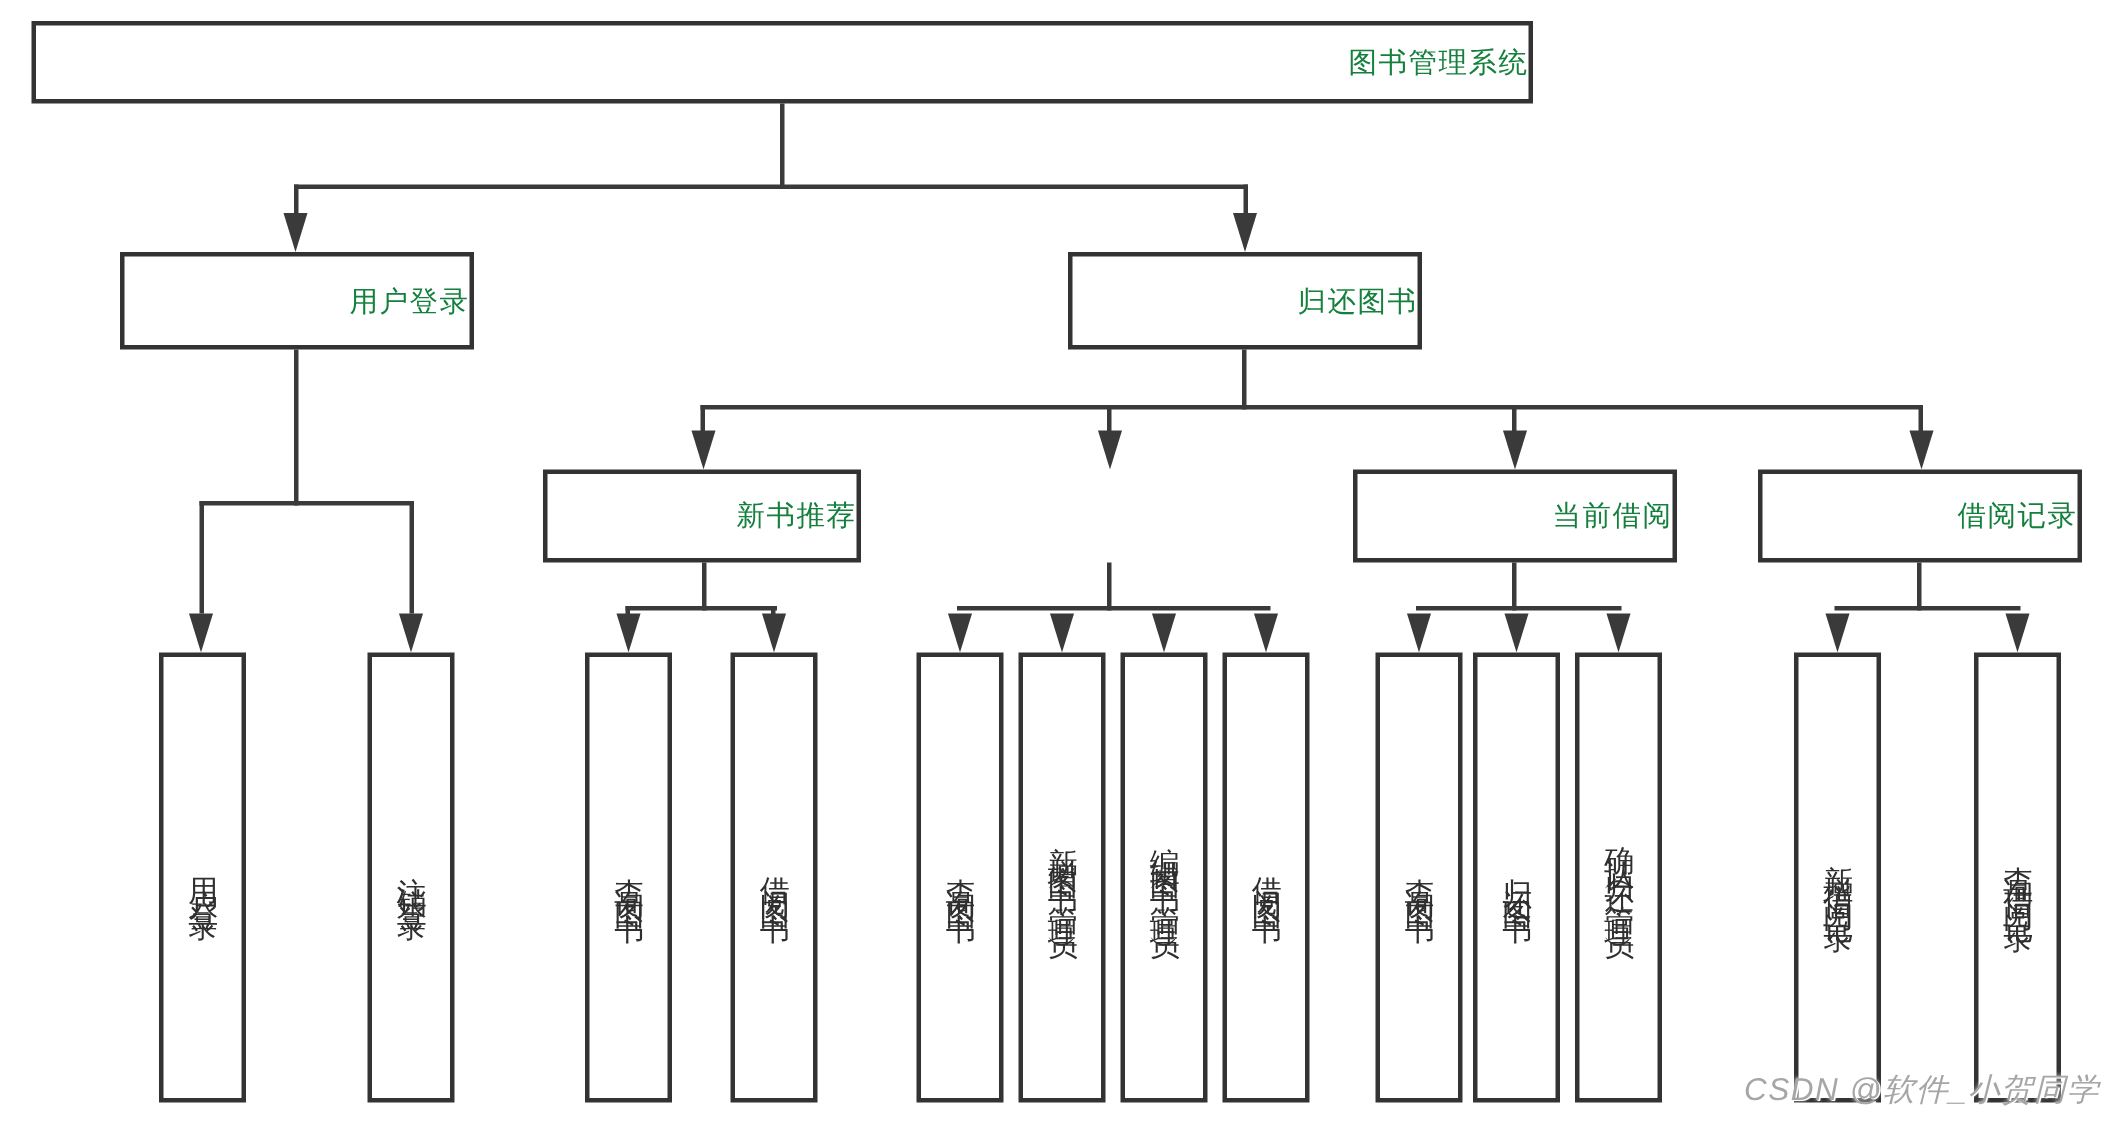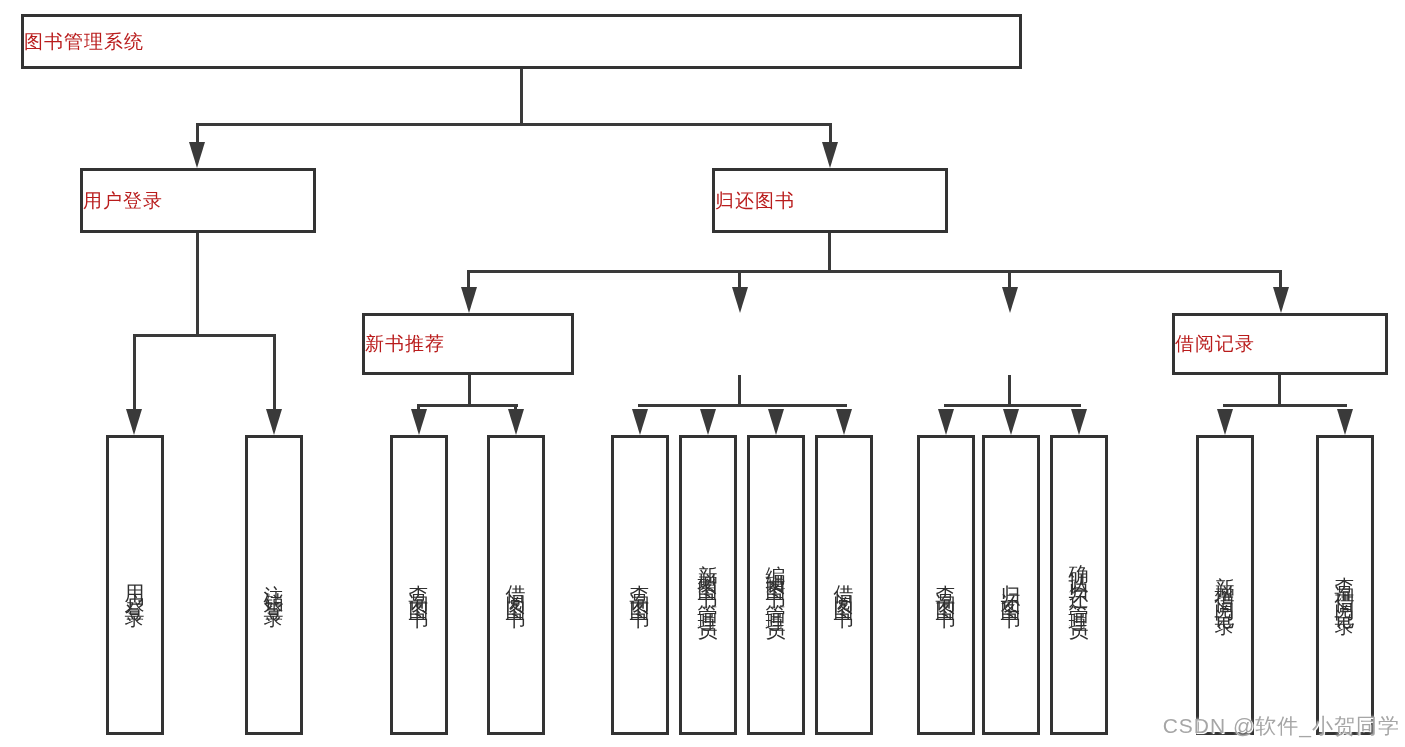--- a/index.html
+++ b/index.html
@@ -10,23 +10,23 @@
     font-family:"Liberation Sans", sans-serif;
     overflow:hidden;
   }
   .box{
     position:absolute;
     box-sizing:border-box;
     border:3px solid #333333;
     background:#ffffff;
     display:flex;
     align-items:center;
-    justify-content:flex-start;
+    justify-content:flex-end;
     font-size:19px;
-    color:#b91c1c;
+    color:#15803d;
     letter-spacing:1px;
   }
   .vbox{
     position:absolute;
     box-sizing:border-box;
     border:3px solid #333333;
     background:#ffffff;
     display:flex;
     align-items:center;
     justify-content:center;
@@ -56,20 +56,21 @@
   }
   .watermark{
     position:absolute;
     right:5px;
     bottom:7px;
     font-size:21px;
     color:#a6a6a6;
     text-shadow:0 0 3px #ffffff, 1px 1px 0 #ffffff;
     z-index:10;
     letter-spacing:1px;
+    font-style:italic;
   }
 </style>
 </head>
 <body>
 
 <div id="stage">
 
   <div class="box" style="left:21px;top:14px;width:1001px;height:55px;">
     <span>图书管理系统</span>
   </div>
@@ -101,20 +102,23 @@
   <div class="arrow" style="left:461px;top:287px;"></div>
   <div class="vline" style="left:738px;top:270px;height:18px;"></div>
   <div class="arrow" style="left:732px;top:287px;"></div>
   <div class="vline" style="left:1008px;top:270px;height:18px;"></div>
   <div class="arrow" style="left:1002px;top:287px;"></div>
   <div class="vline" style="left:1279px;top:270px;height:18px;"></div>
   <div class="arrow" style="left:1273px;top:287px;"></div>
 
   <div class="box" style="left:362px;top:313px;width:212px;height:62px;">
     <span>新书推荐</span>
+  </div>
+  <div class="box" style="left:902px;top:313px;width:216px;height:62px;">
+    <span>当前借阅</span>
   </div>
   <div class="box" style="left:1172px;top:313px;width:216px;height:62px;">
     <span>借阅记录</span>
   </div>
 
   <div class="vline" style="left:468px;top:375px;height:32px;"></div>
   <div class="hline" style="left:417px;top:404px;width:101px;"></div>
   <div class="vline" style="left:417px;top:404px;height:8px;"></div>
   <div class="arrow" style="left:411px;top:409px;"></div>
   <div class="vline" style="left:514px;top:404px;height:8px;"></div>

